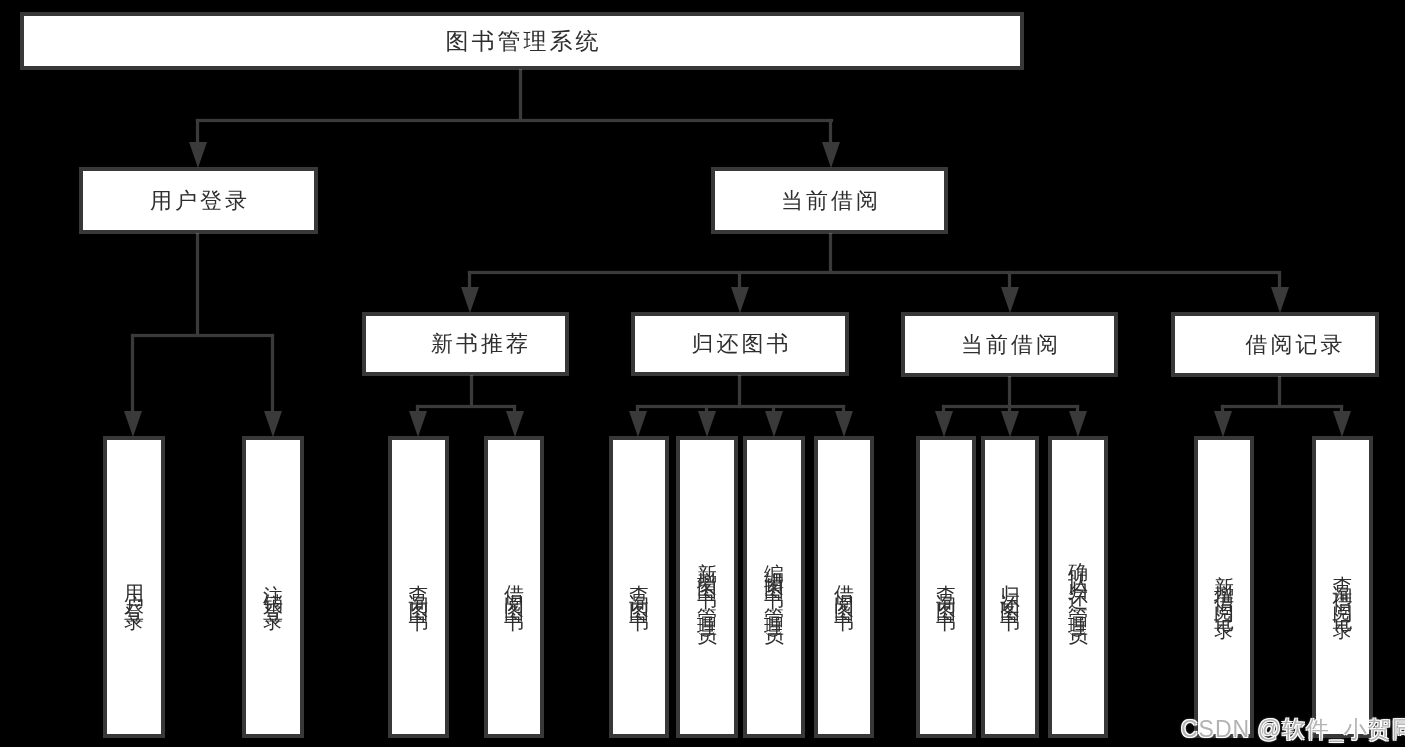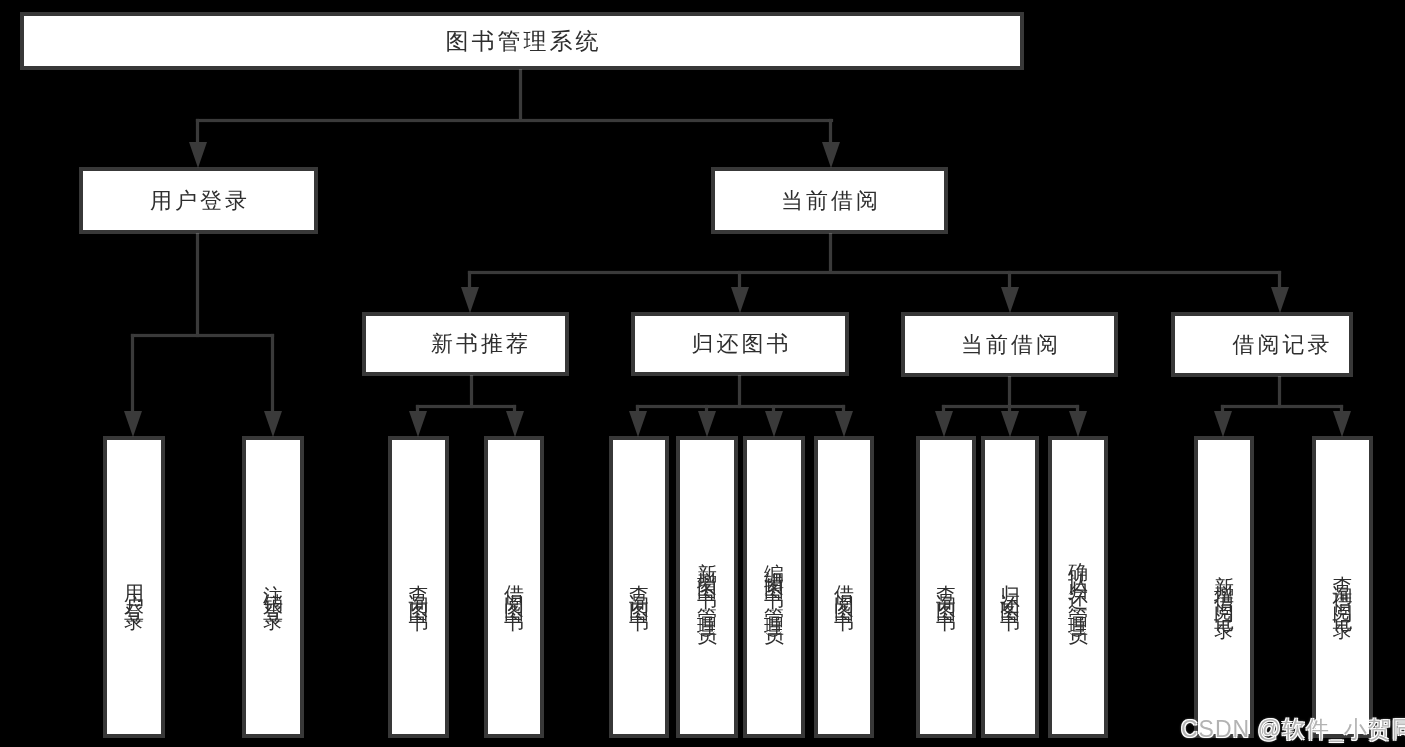--- a/index.html
+++ b/index.html
@@ -58,21 +58,21 @@
 
   <div class="box" style="left:363px; top:313px; width:205px; height:62px;padding-left:28px;">
     <span class="h-label">新书推荐</span>
   </div>
   <div class="box" style="left:632px; top:313px; width:216px; height:62px;">
     <span class="h-label">归还图书</span>
   </div>
   <div class="box" style="left:902px; top:313px; width:215px; height:63px;">
     <span class="h-label">当前借阅</span>
   </div>
-  <div class="box" style="left:1172px; top:313px; width:180px; height:63px;padding-left:38px;">
+  <div class="box" style="left:1172px; top:313px; width:206px; height:63px;padding-left:38px;">
     <span class="h-label">借阅记录</span>
   </div>
 
   <div class="box" style="left:104px; top:437px; width:60px; height:300px;">
     <span class="v-text">用户登录</span>
   </div>
   <div class="box" style="left:243px; top:437px; width:60px; height:300px;">
     <span class="v-text">注销登录</span>
   </div>
   <div class="box" style="left:389px; top:437px; width:59px; height:300px;">

